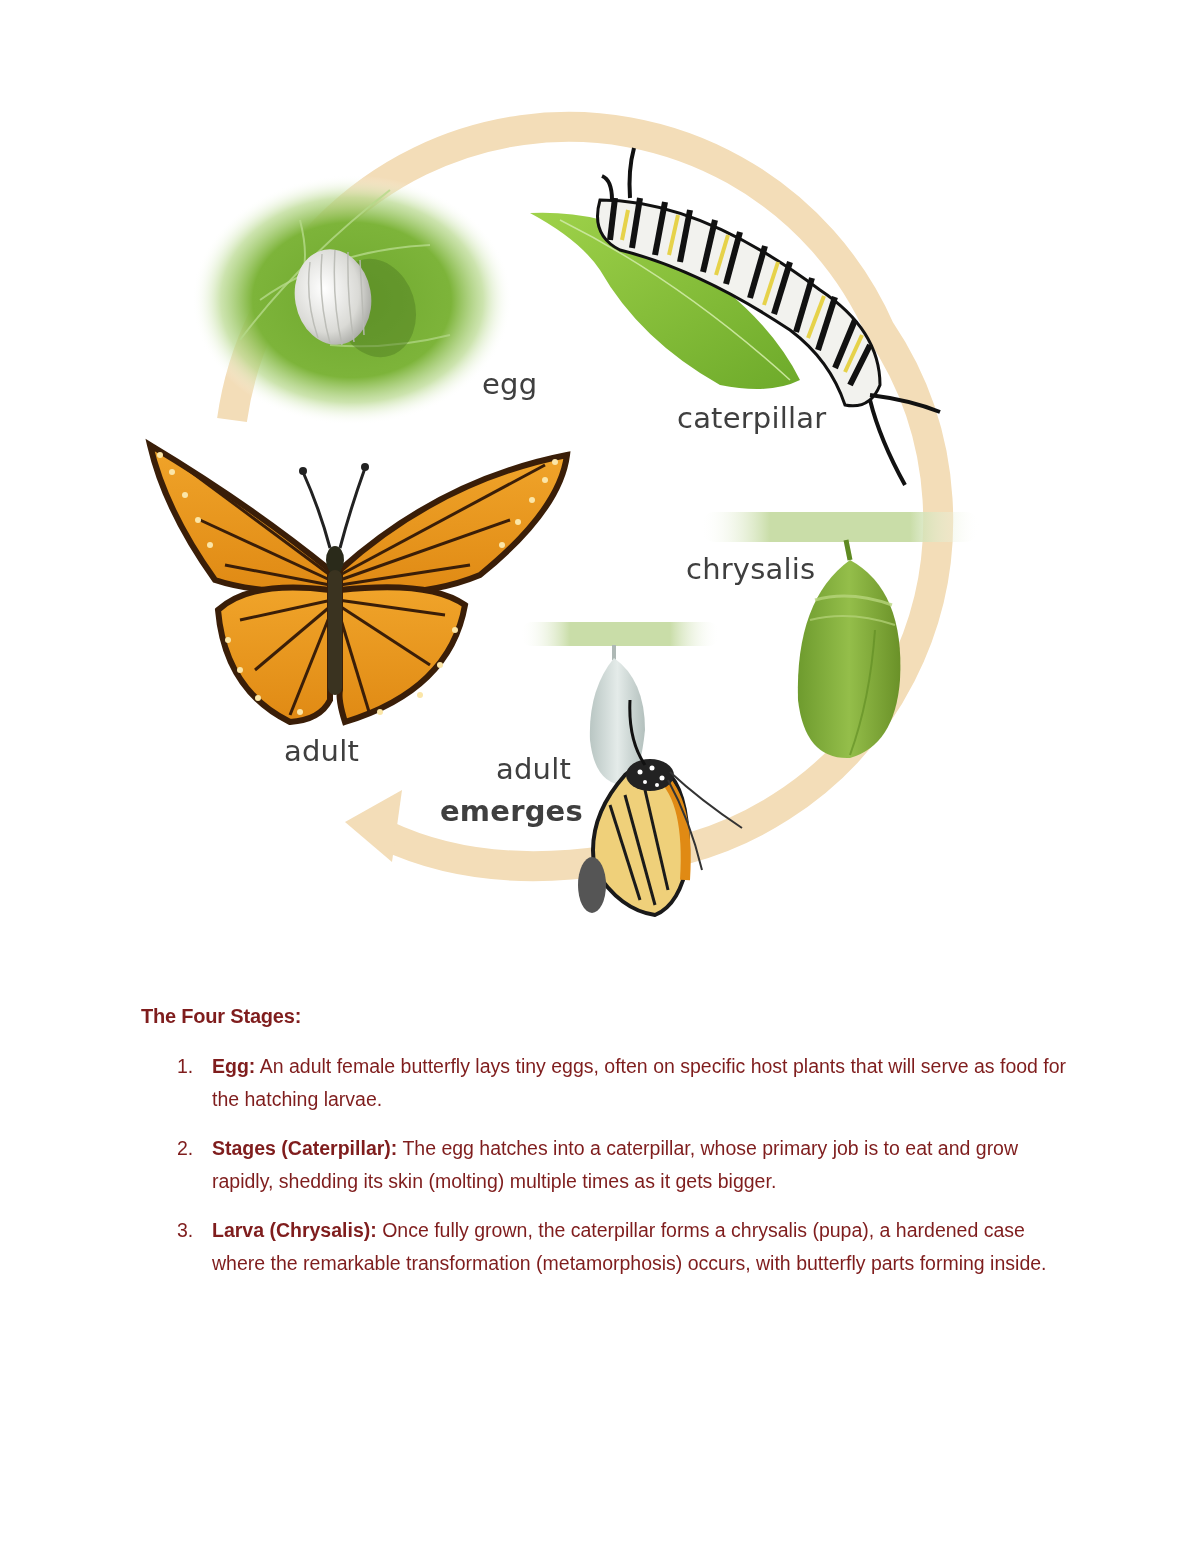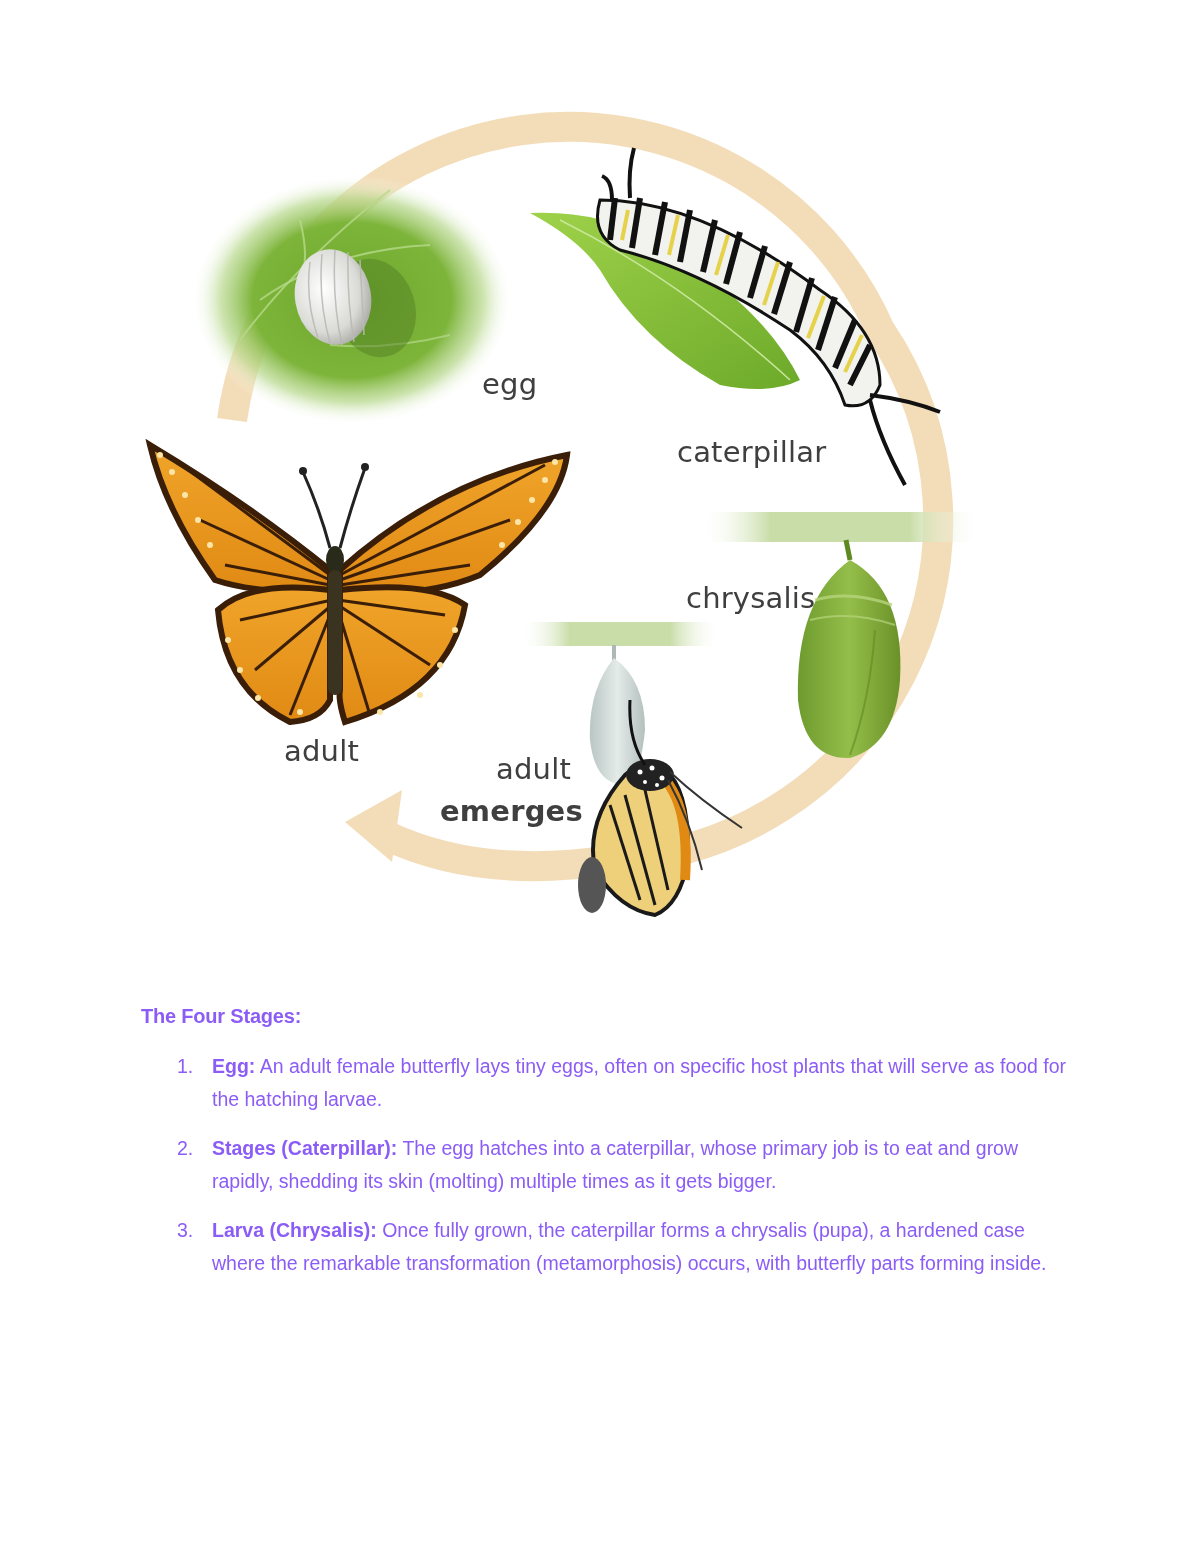--- a/index.html
+++ b/index.html
@@ -5,21 +5,21 @@
   html, body { margin: 0; padding: 0; background: #ffffff; }
   body { width: 1200px; height: 1553px; position: relative; overflow: hidden;
          font-family: "Liberation Sans", "DejaVu Sans", sans-serif; color: #1a1a1a; }
   .page { position: absolute; inset: 0; background: #fff; }
   .figure { position: absolute; left: 0; top: 0; width: 1200px; height: 960px; }
   .figure svg { position: absolute; left: 0; top: 0; }
   .label { position: absolute; font-family: "DejaVu Sans", "Liberation Sans", sans-serif;
            color: #3f3f3f; font-size: 29px; letter-spacing: 0.2px; line-height: 1.2; white-space: nowrap; }
   .label.right { text-align: right; }
   .text-block { position: absolute; left: 141px; top: 1005px; width: 930px;
-                font-family: "Liberation Sans", sans-serif; font-size: 19.5px; color: #8b5cf6; }
+                font-family: "Liberation Sans", sans-serif; font-size: 19.5px; color: #7f1d1d; }
   .heading { font-weight: bold; font-size: 20px; margin: 0 0 22px 0; letter-spacing: -0.2px; }
   ol.stages { list-style: none; margin: 0; padding: 0; }
   ol.stages li { position: relative; padding-left: 71px; line-height: 33px; margin-bottom: 16px; }
   ol.stages li .num { position: absolute; left: 36px; top: 0; }
   ol.stages li b { font-weight: bold; }
 </style>
 </head>
 <body>
 
 <div class="page">
@@ -208,22 +208,22 @@
         <rect x="328" y="570" width="14" height="125" rx="7" fill="#3a3320"></rect>
 
         <path d="M 330 548 Q 320 510 303 472" stroke="#222" stroke-width="3" fill="none"></path>
         <path d="M 340 548 Q 350 510 365 468" stroke="#222" stroke-width="3" fill="none"></path>
         <circle cx="303" cy="471" r="4" fill="#222"></circle>
         <circle cx="365" cy="467" r="4" fill="#222"></circle>
       </g>
     </svg>
 
     <div class="label" style="left:482px; top:350px;margin-top:17px;">egg</div>
-    <div class="label" style="left:677px; top:401px;margin-top:34px;">caterpillar</div>
-    <div class="label" style="left:686px; top:581px;">chrysalis</div>
+    <div class="label" style="left:677px; top:401px;">caterpillar</div>
+    <div class="label" style="left:686px; top:552px;">chrysalis</div>
     <div class="label right" style="left:450px; top:752px; width:121px;">adult</div>
     <div class="label right" style="left:440px; top:794px; width:131px;font-weight:bold;">emerges</div>
     <div class="label" style="left:284px; top:734px;">adult</div>
   </div>
 
   <div class="text-block">
     <p class="heading">The Four Stages:</p>
     <ol class="stages">
       <li>
         <span class="num">1.</span>

